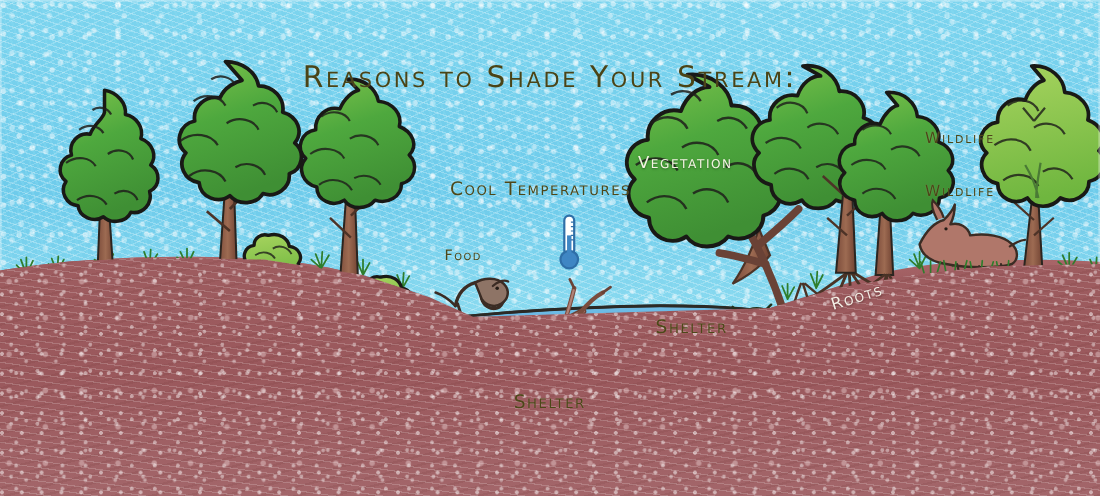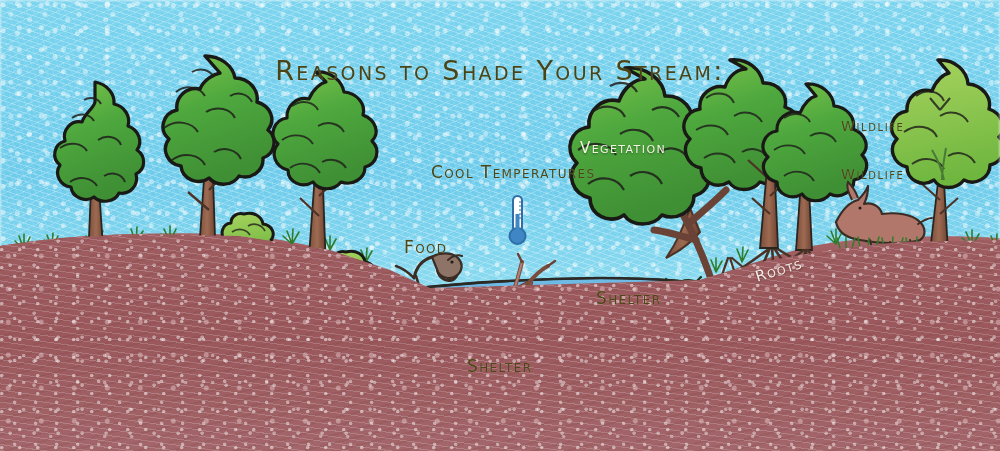--- a/index.html
+++ b/index.html
@@ -60,22 +60,22 @@
     white-space:pre;
     line-height:1.15;
     text-shadow:0 0 1px rgba(255,255,255,.25);
   }
   .lbl-title{
     font-size:27px;letter-spacing:2.4px;color:#4a4416;
     left:50%;transform:translateX(-50%);top:8px;
     font-variant:small-caps;
     margin-top:47px;
   }
-  .lbl-cool{left:409px;top:163px;font-size:17px;margin-left:22px;}
-  .lbl-food{left:404px;top:226px;font-size:17px;margin-top:12px;}
+  .lbl-cool{left:409px;top:163px;font-size:17px;}
+  .lbl-food{left:404px;top:226px;font-size:13px;}
   .lbl-shelter-left{left:467px;top:357px;font-size:17px;}
   .lbl-shelter-right{left:596px;top:289px;font-size:17px;}
   .lbl-veg{left:580px;top:140px;font-size:15px;color:#f3f3e2;
            text-shadow:0 1px 2px rgba(20,50,20,.55);}
   .lbl-roots{left:756px;top:269px;font-size:15px;color:#f4efe6;
            transform:rotate(-17deg);transform-origin:left center;
            text-shadow:0 1px 2px rgba(60,30,30,.6);}
   .lbl-wild{left:841px;top:86px;font-size:14px;letter-spacing:1.6px;text-align:right;}
 </style>
 </head>

